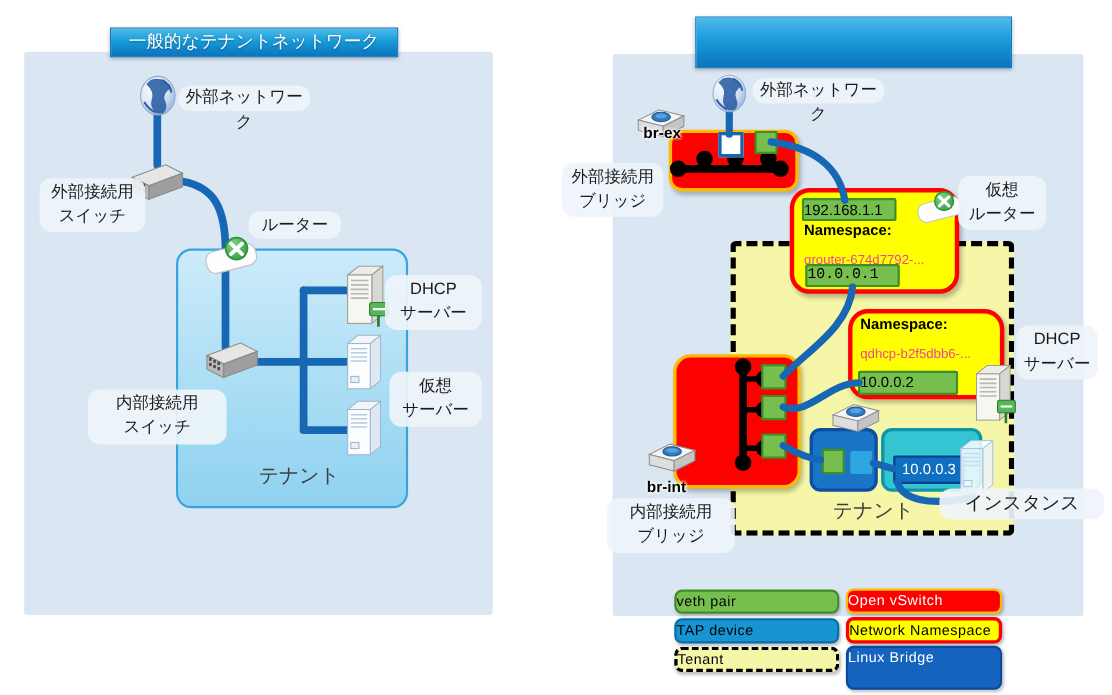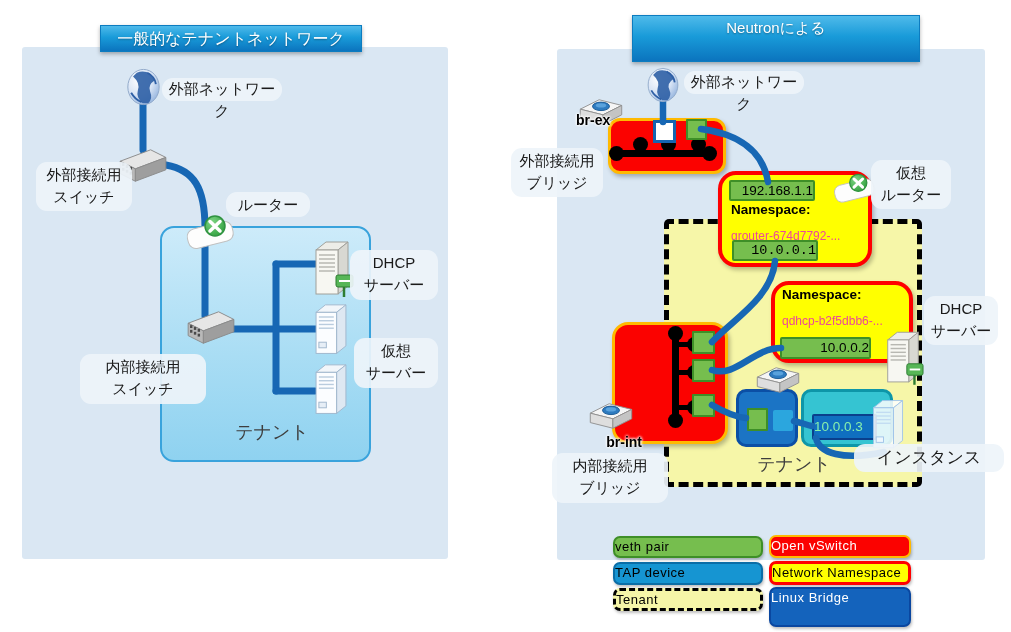--- a/index.html
+++ b/index.html
@@ -77,33 +77,33 @@
   #qrouter-box{left:718px;top:171px;width:154px;height:96px;}
   #qdhcp-box{left:771px;top:281px;width:142px;height:82px;}
   .ns-head{position:absolute;font-size:13.5px;font-weight:bold;color:#000;z-index:15;}
   .ns-name{position:absolute;font-size:12px;color:#ec4899;z-index:15;margin-top:12px;}
   #qrouter-head{left:731px;top:202px;}
   #qrouter-name{left:731px;top:217px;}
   #qdhcp-head{left:782px;top:287px;}
   #qdhcp-name{left:782px;top:302px;}
   .ipbox{
     position:absolute;background:#76BE4E;border:2px solid #3E8F27;border-radius:2px;
-    text-align:right;font-size:13.5px;color:#000;z-index:15;box-sizing:border-box;
+    text-align:left;font-size:13.5px;color:#000;z-index:15;box-sizing:border-box;
   }
   #ip-ext{left:729px;top:180px;width:86px;height:21px;line-height:17px;}
   #ip-int{left:732px;top:240px;width:86px;height:21px;line-height:17px;font-family:Liberation Mono, monospace;}
   #ip-dhcp{left:780px;top:337px;width:91px;height:22px;line-height:18px;}
   
   #lb-box{left:736px;top:389px;width:62px;height:58px;background:#1B74C5;border:3px solid #0B4FA5;border-radius:10px;z-index:10;box-sizing:border-box;}
   #lb-green{left:747px;top:408px;width:21px;height:23px;z-index:15;}
   #lb-blue{left:773px;top:410px;width:20px;height:21px;background:#2BA6DE;z-index:15;border-radius:2px;}
   #instance-box{left:801px;top:389px;width:92px;height:58px;background:#35C4D2;border:3px solid #0E96A8;border-radius:10px;z-index:10;box-sizing:border-box;}
   #ip-instance{
     left:812px;top:414px;width:65px;height:26px;background:#0F6FC0;border:2px solid #0A3F8C;
-    color:#86efac;font-size:13.5px;line-height:22px;text-align:left;z-index:15;position:absolute;box-sizing:border-box;border-radius:2px;
+    color:#ffffff;font-size:13.5px;line-height:22px;text-align:center;z-index:15;position:absolute;box-sizing:border-box;border-radius:2px;
   }
   
   .lg{position:absolute;text-align:left;font-size:13px;box-sizing:border-box;border-radius:7px;z-index:10;
       box-shadow:1px 2px 3px rgba(0,0,0,0.25);letter-spacing:0.5px;}
   #lg-veth{left:613px;top:536px;width:150px;height:22px;background:#76BE4E;border:2.5px solid #3E8F27;color:#000;line-height:17px;}
   #lg-ovs{left:769px;top:535px;width:142px;height:23px;background:#FB0200;border:2.5px solid #FFB900;color:#FFF;line-height:18px;}
   #lg-tap{left:613px;top:562px;width:150px;height:23px;background:#1695D2;border:2.5px solid #0B6DA6;color:#000;line-height:18px;}
   #lg-ns{left:769px;top:561px;width:142px;height:24px;background:#FFFF00;border:3px solid #FF0000;color:#000;line-height:18px;}
   #lg-tenant{left:613px;top:588px;width:150px;height:23px;background:#F6F6A8;border:3px dashed #000;color:#000;line-height:17px;}
   #lg-lb{left:769px;top:587px;width:142px;height:40px;background:#1463BC;border:2.5px solid #0A47A0;color:#FFF;line-height:18px;}
@@ -131,21 +131,20 @@
 <div class="abs panel" id="left-panel"></div>
 <div class="abs panel" id="right-panel"></div>
 
 <div class="abs" id="inner-tenant"></div>
 <div class="abs" id="tenant-box-r"></div>
 
 <div class="abs banner" id="banner-left">
   <span>一般的なテナントネットワーク</span>
 </div>
 <div class="abs banner" id="banner-right">
-  <div>Neutronによる</div>
 </div>
 
 <svg class="abs" id="lines">
   <g stroke="#1767B4" stroke-width="7" fill="none" stroke-linecap="round">
     <path d="M143 103 L143 150"></path>
     <path d="M166 165 C194 170 205 188 205 228"></path>
     <path d="M205 245 L205 316"></path>
     <path d="M231 329 L317 329"></path>
     <path d="M276 264 L276 391"></path>
     <path d="M276 264 L315 264"></path>
@@ -291,21 +290,21 @@
 
 <div class="abs icon" style="left:578px;top:96px">
   <svg width="46" height="32" viewBox="0 0 48 34">
     <polygon points="2,14 22,4 46,10 26,20" fill="#F5F5F5" stroke="#909090"></polygon>
     <polygon points="2,14 26,20 26,30 2,24" fill="#DEDEDE" stroke="#909090"></polygon>
     <polygon points="26,20 46,10 46,20 26,30" fill="#C4C4C4" stroke="#909090"></polygon>
     <ellipse cx="24" cy="11" rx="9" ry="4.5" fill="#2E7BC0" stroke="#1B5A94"></ellipse>
     <ellipse cx="24" cy="10" rx="5.5" ry="2.3" fill="#5AA2DC"></ellipse>
   </svg>
 </div>
-<div class="abs" id="lbl-brex" style="text-align:left;z-index:30;">br-ex</div>
+<div class="abs" id="lbl-brex" style="text-align:center;z-index:30;">br-ex</div>
 
 <div class="abs ovs" id="brex-box">
   <div class="bus-h"></div>
   <div class="dot" style="left:-2px;top:25px"></div>
   <div class="dot" style="left:22px;top:16px"></div>
   <div class="dot" style="left:50px;top:16px"></div>
   <div class="dot" style="left:80px;top:16px"></div>
   <div class="dot" style="left:91px;top:25px"></div>
   <div id="brex-whitesq"></div>
   <div id="brex-greensq" class="vsq"></div>
@@ -381,21 +380,21 @@
 
 <div class="abs icon" style="left:588px;top:400px">
   <svg width="46" height="32" viewBox="0 0 48 34">
     <polygon points="2,14 22,4 46,10 26,20" fill="#F5F5F5" stroke="#909090"></polygon>
     <polygon points="2,14 26,20 26,30 2,24" fill="#DEDEDE" stroke="#909090"></polygon>
     <polygon points="26,20 46,10 46,20 26,30" fill="#C4C4C4" stroke="#909090"></polygon>
     <ellipse cx="24" cy="11" rx="9" ry="4.5" fill="#2E7BC0" stroke="#1B5A94"></ellipse>
     <ellipse cx="24" cy="10" rx="5.5" ry="2.3" fill="#5AA2DC"></ellipse>
   </svg>
 </div>
-<div class="abs" id="lbl-brint" style="text-align:right;z-index:30;">br-int</div>
+<div class="abs" id="lbl-brint" style="text-align:left;z-index:30;">br-int</div>
 <div class="abs lbl" id="lbl-intbridge">
   <div>内部接続用</div>
   <div>ブリッジ</div>
 </div>
 
 <div class="abs" id="lb-box"></div>
 <div class="abs vsq" id="lb-green"></div>
 <div class="abs" id="lb-blue"></div>
 <div class="abs icon" style="left:755px;top:364px">
   <svg width="46" height="32" viewBox="0 0 48 34">

